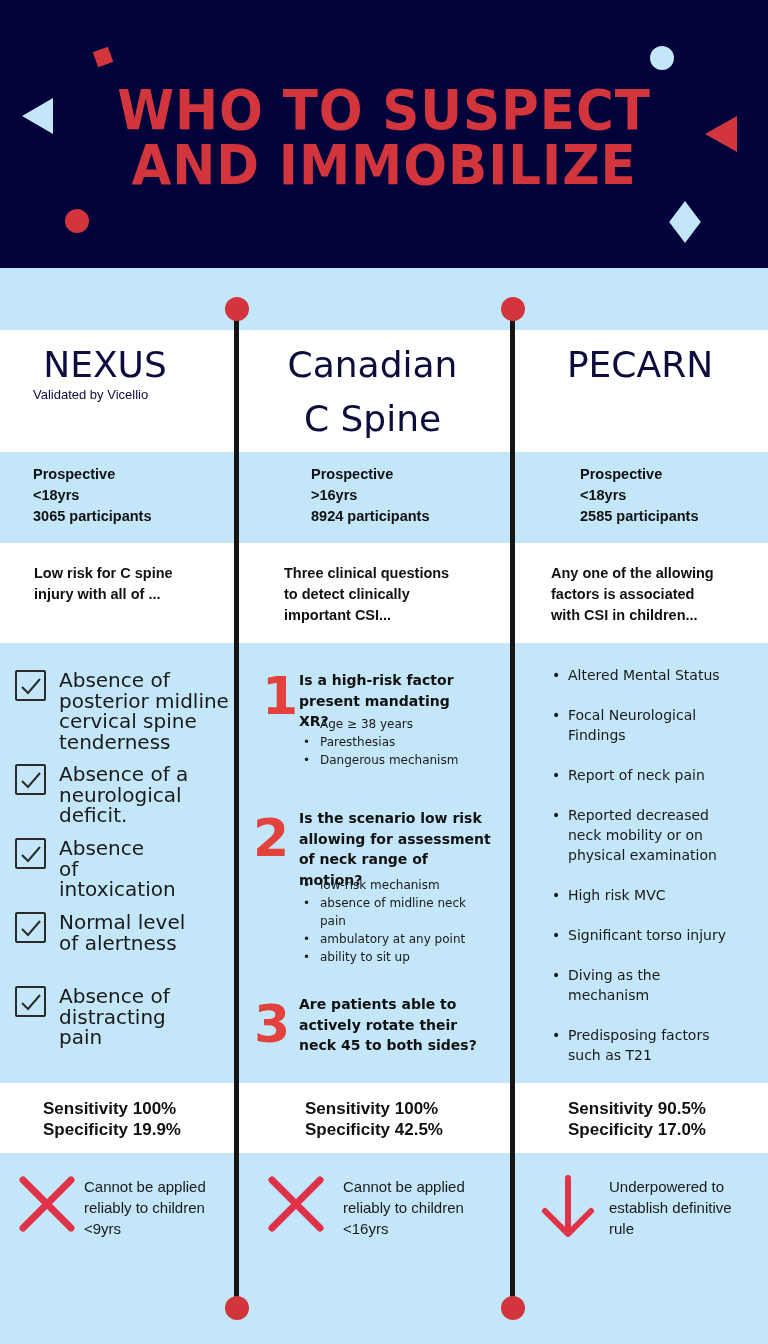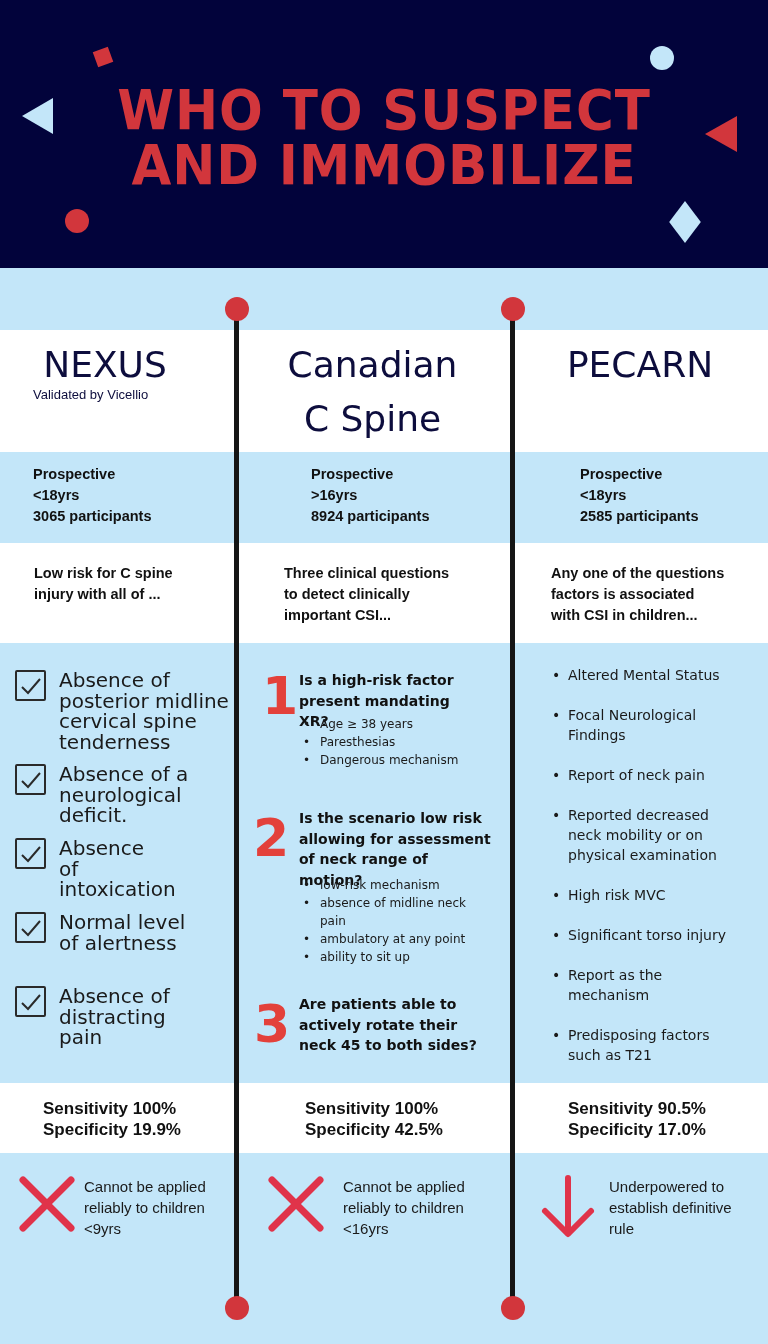--- a/index.html
+++ b/index.html
@@ -89,21 +89,21 @@
 <div class="bold-block" style="left:34px;top:563px;">
   <div>Low risk for C spine</div>
   <div>injury with all of ...</div>
 </div>
 <div class="bold-block" style="left:284px;top:563px;">
   <div>Three clinical questions</div>
   <div>to detect clinically</div>
   <div>important CSI...</div>
 </div>
 <div class="bold-block" style="left:551px;top:563px;">
-  <div>Any one of the questions</div>
+  <div>Any one of the allowing</div>
   <div>factors is associated</div>
   <div>with CSI in children...</div>
 </div>
 
 <div class="check-item" style="top:670px;">
   <div class="check-box">
       <svg width="22" height="20" viewBox="0 0 22 20">
         <polyline points="2,11 8,17 20,3" fill="none" stroke="#2a2a2a" stroke-width="2"></polyline>
       </svg>
     </div>
@@ -162,21 +162,21 @@
 <div class="q-num" style="left:254px;top:998px;">3</div>
 <div class="q-text" style="left:299px;top:994px;width:180px;">Are patients able to actively rotate their neck 45 to both sides?</div>
 
 <ul class="p-list">
   <li>Altered Mental Status</li>
   <li style="width:160px;">Focal Neurological Findings</li>
   <li>Report of neck pain</li>
   <li style="width:190px;">Reported decreased neck mobility or on physical examination</li>
   <li>High risk MVC</li>
   <li>Significant torso injury</li>
-  <li style="width:130px;">Report as the mechanism</li>
+  <li style="width:130px;">Diving as the mechanism</li>
   <li style="width:170px;">Predisposing factors such as T21</li>
 </ul>
 
 <div class="stat" style="left:43px;top:1098px;">
   <div>Sensitivity 100%</div>
   <div>Specificity 19.9%</div>
 </div>
 <div class="stat" style="left:305px;top:1098px;">
   <div>Sensitivity 100%</div>
   <div>Specificity 42.5%</div>

